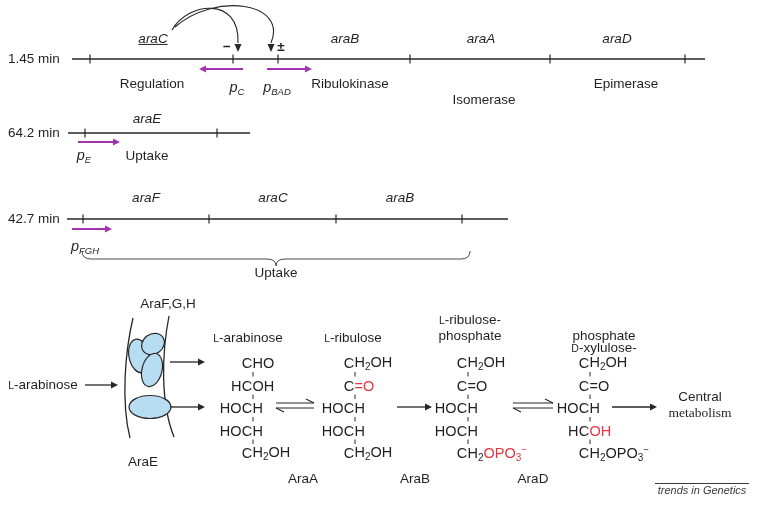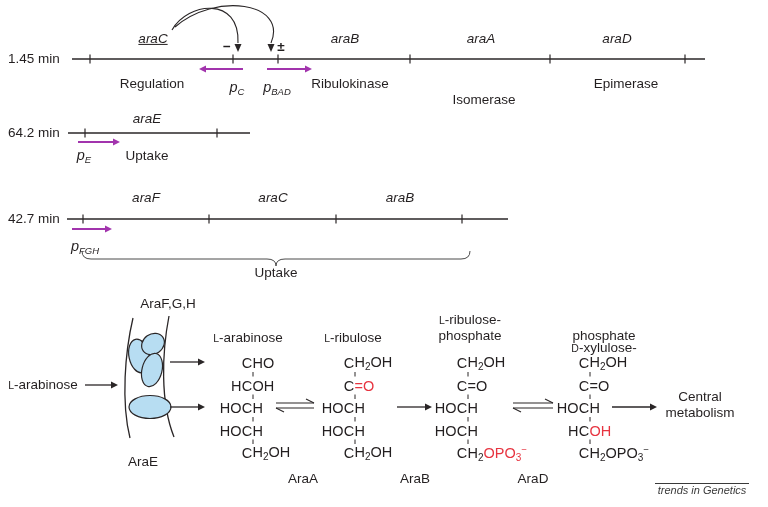--- a/index.html
+++ b/index.html
@@ -107,21 +107,21 @@
 
   <div class="lbl" style="left:43px;top:385px;">
     <span class="pfx">L</span><span>-arabinose</span>
   </div>
 
   <div class="lbl" style="left:303px;top:479px;">AraA</div>
   <div class="lbl" style="left:415px;top:479px;">AraB</div>
   <div class="lbl" style="left:533px;top:479px;">AraD</div>
 
   <div class="lbl" style="left:700px;top:397px;">Central</div>
-  <div class="lbl" style="left:700px;top:413px;">metabolism</div>
+  <div class="lbl" style="left:700px;top:413px;font-family:Liberation Serif, serif;">metabolism</div>
 
   <div class="lbl brand" style="left:702px;top:491px;">trends in Genetics</div>
 <div class="lbl min-lbl" style="left: 8px; top: 59px;">1.45 min</div>
     <div class="lbl it" style="left: 153px; top: 39px; text-decoration: underline;">araC</div>
     <div class="lbl" style="left: 152px; top: 84px;">Regulation</div>
     <div class="lbl it" style="left: 345px; top: 39px;">araB</div>
     <div class="lbl" style="left: 350px; top: 84px;">Ribulokinase</div>
     <div class="lbl it" style="left: 481px; top: 39px;">araA</div>
     <div class="lbl" style="left: 484px; top: 100px;">Isomerase</div>
     <div class="lbl it" style="left: 617px; top: 39px;">araD</div>

